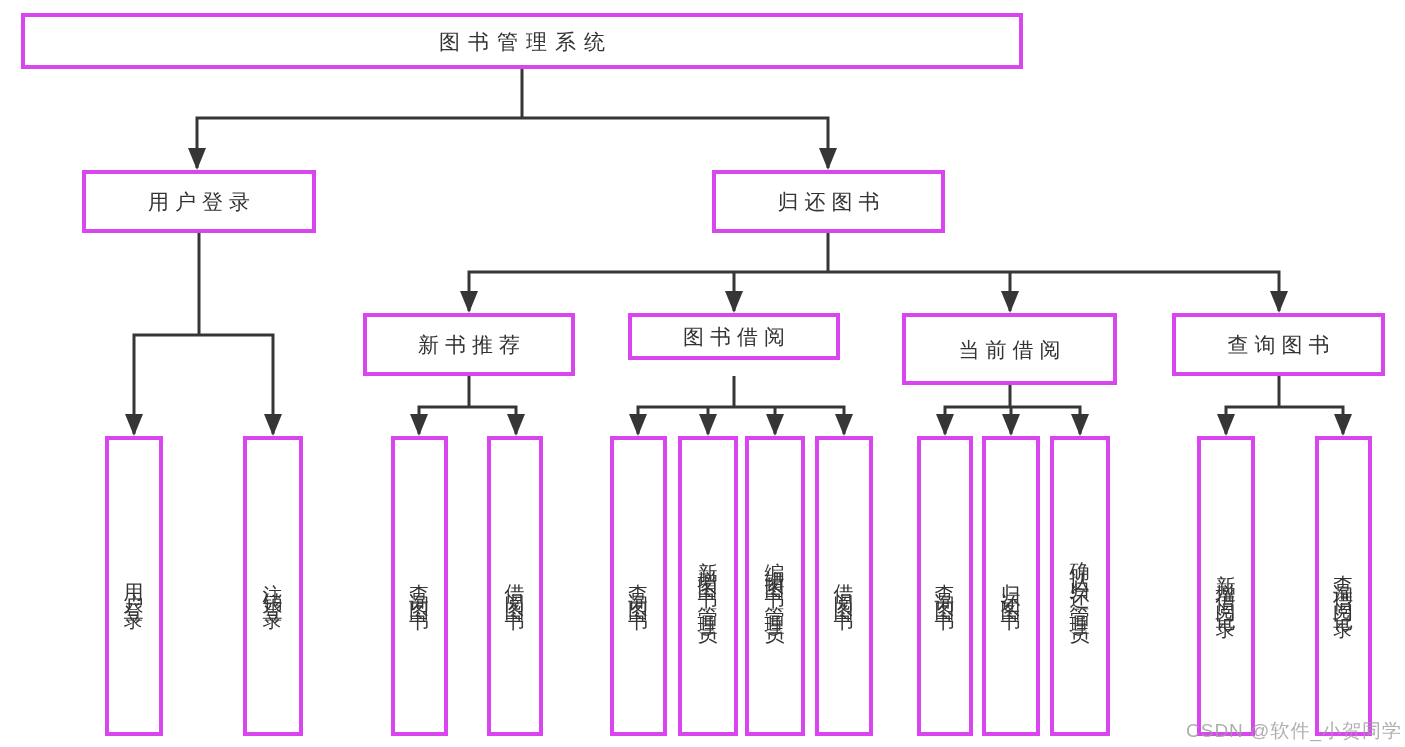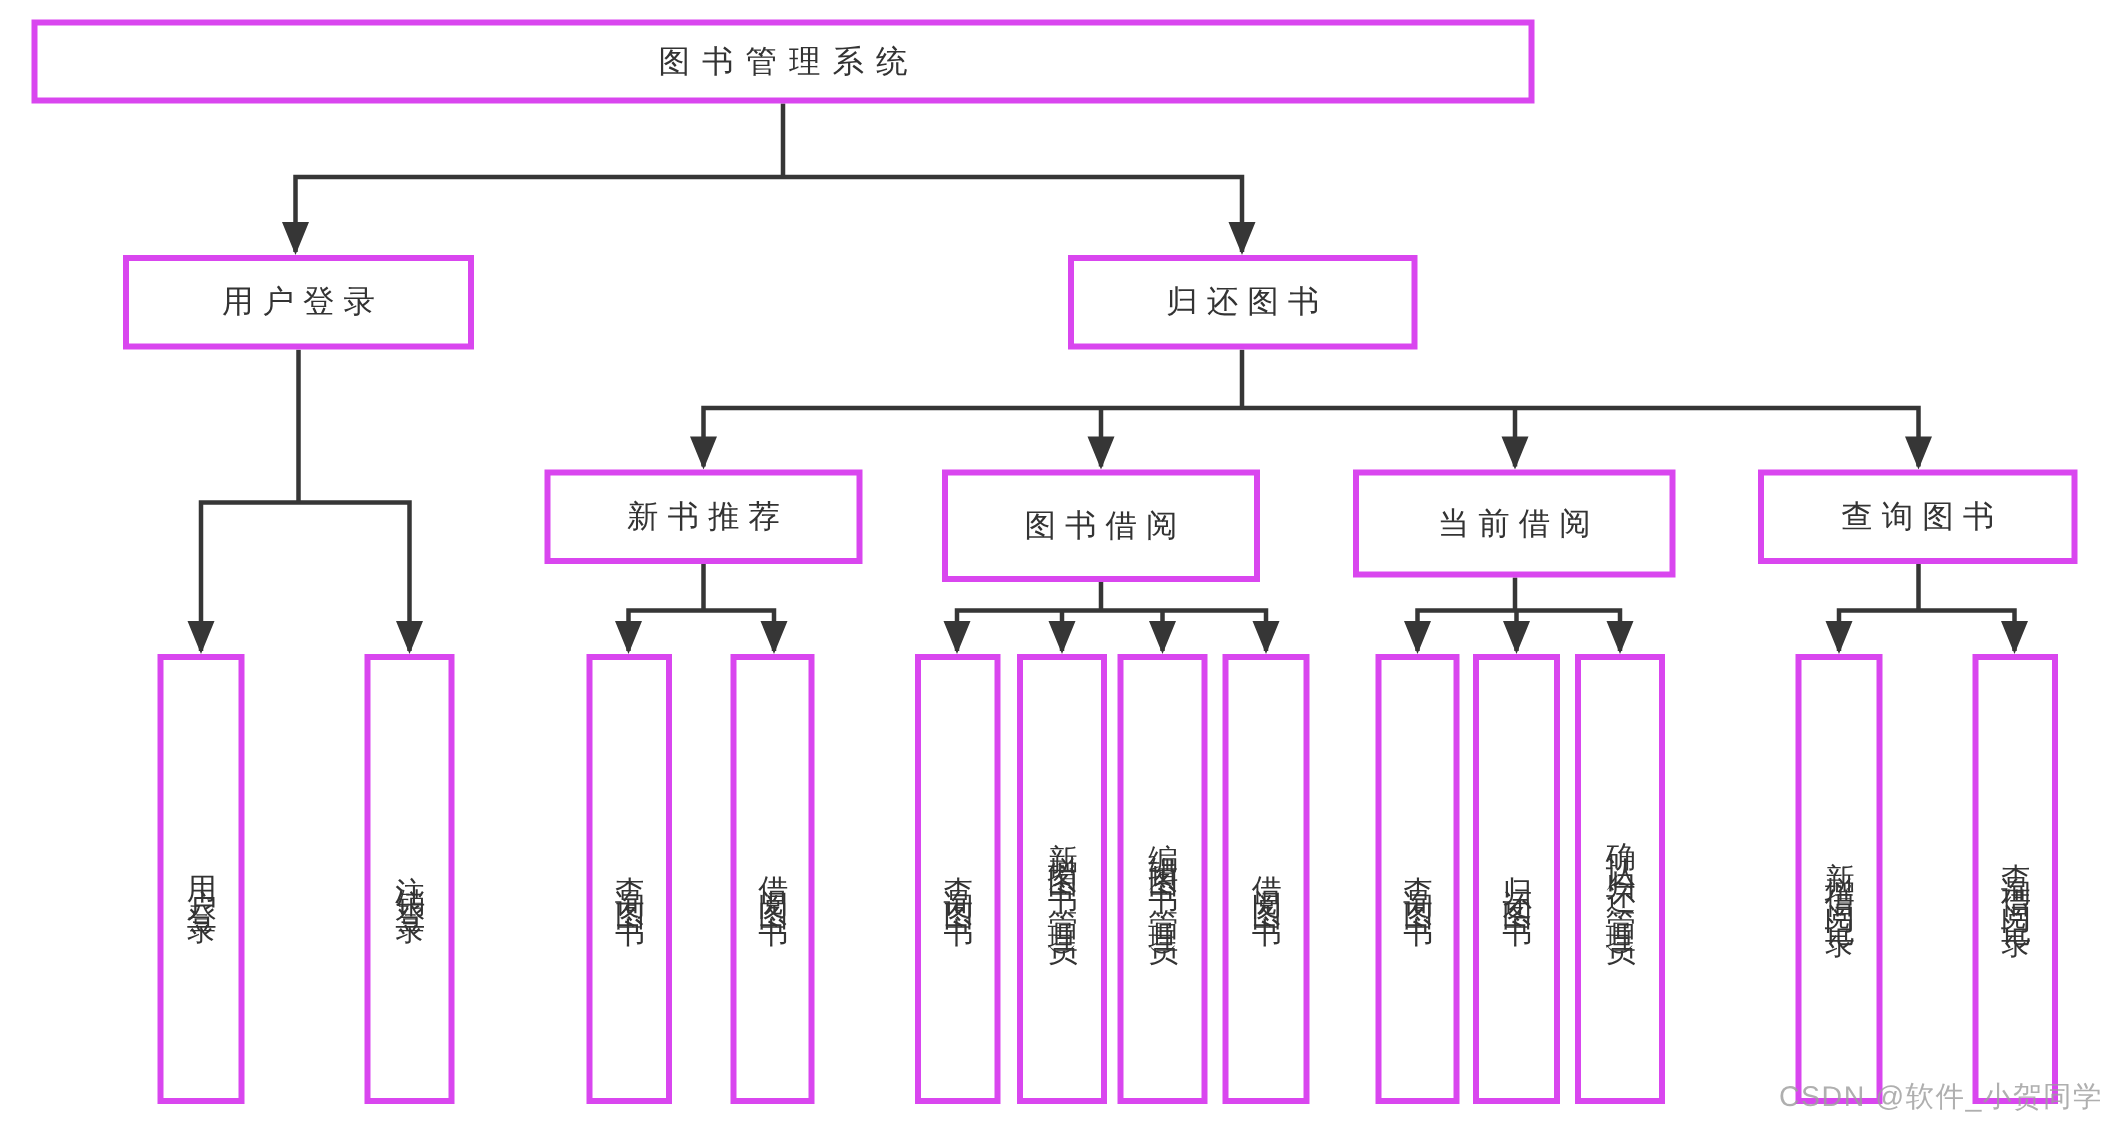--- a/index.html
+++ b/index.html
@@ -104,21 +104,21 @@
   <div class="node hnode" style="left:82px; top:170px; width:234px; height:63px;">
     <span>用户登录</span>
   </div>
   <div class="node hnode" style="left:712px; top:170px; width:233px; height:63px;">
     <span>归还图书</span>
   </div>
 
   <div class="node hnode" style="left:363px; top:313px; width:212px; height:63px;">
     <span>新书推荐</span>
   </div>
-  <div class="node hnode" style="left:628px; top:313px; width:212px; height:75px;">
+  <div class="node hnode" style="left:628px; top:313px; width:212px; height:47px;">
     <span>图书借阅</span>
   </div>
   <div class="node hnode" style="left:902px; top:313px; width:215px; height:72px;">
     <span>当前借阅</span>
   </div>
   <div class="node hnode" style="left:1172px; top:313px; width:213px; height:63px;">
     <span>查询图书</span>
   </div>
 
   <div class="node vnode" style="left:105px; top:436px; width:58px; height:300px;">

